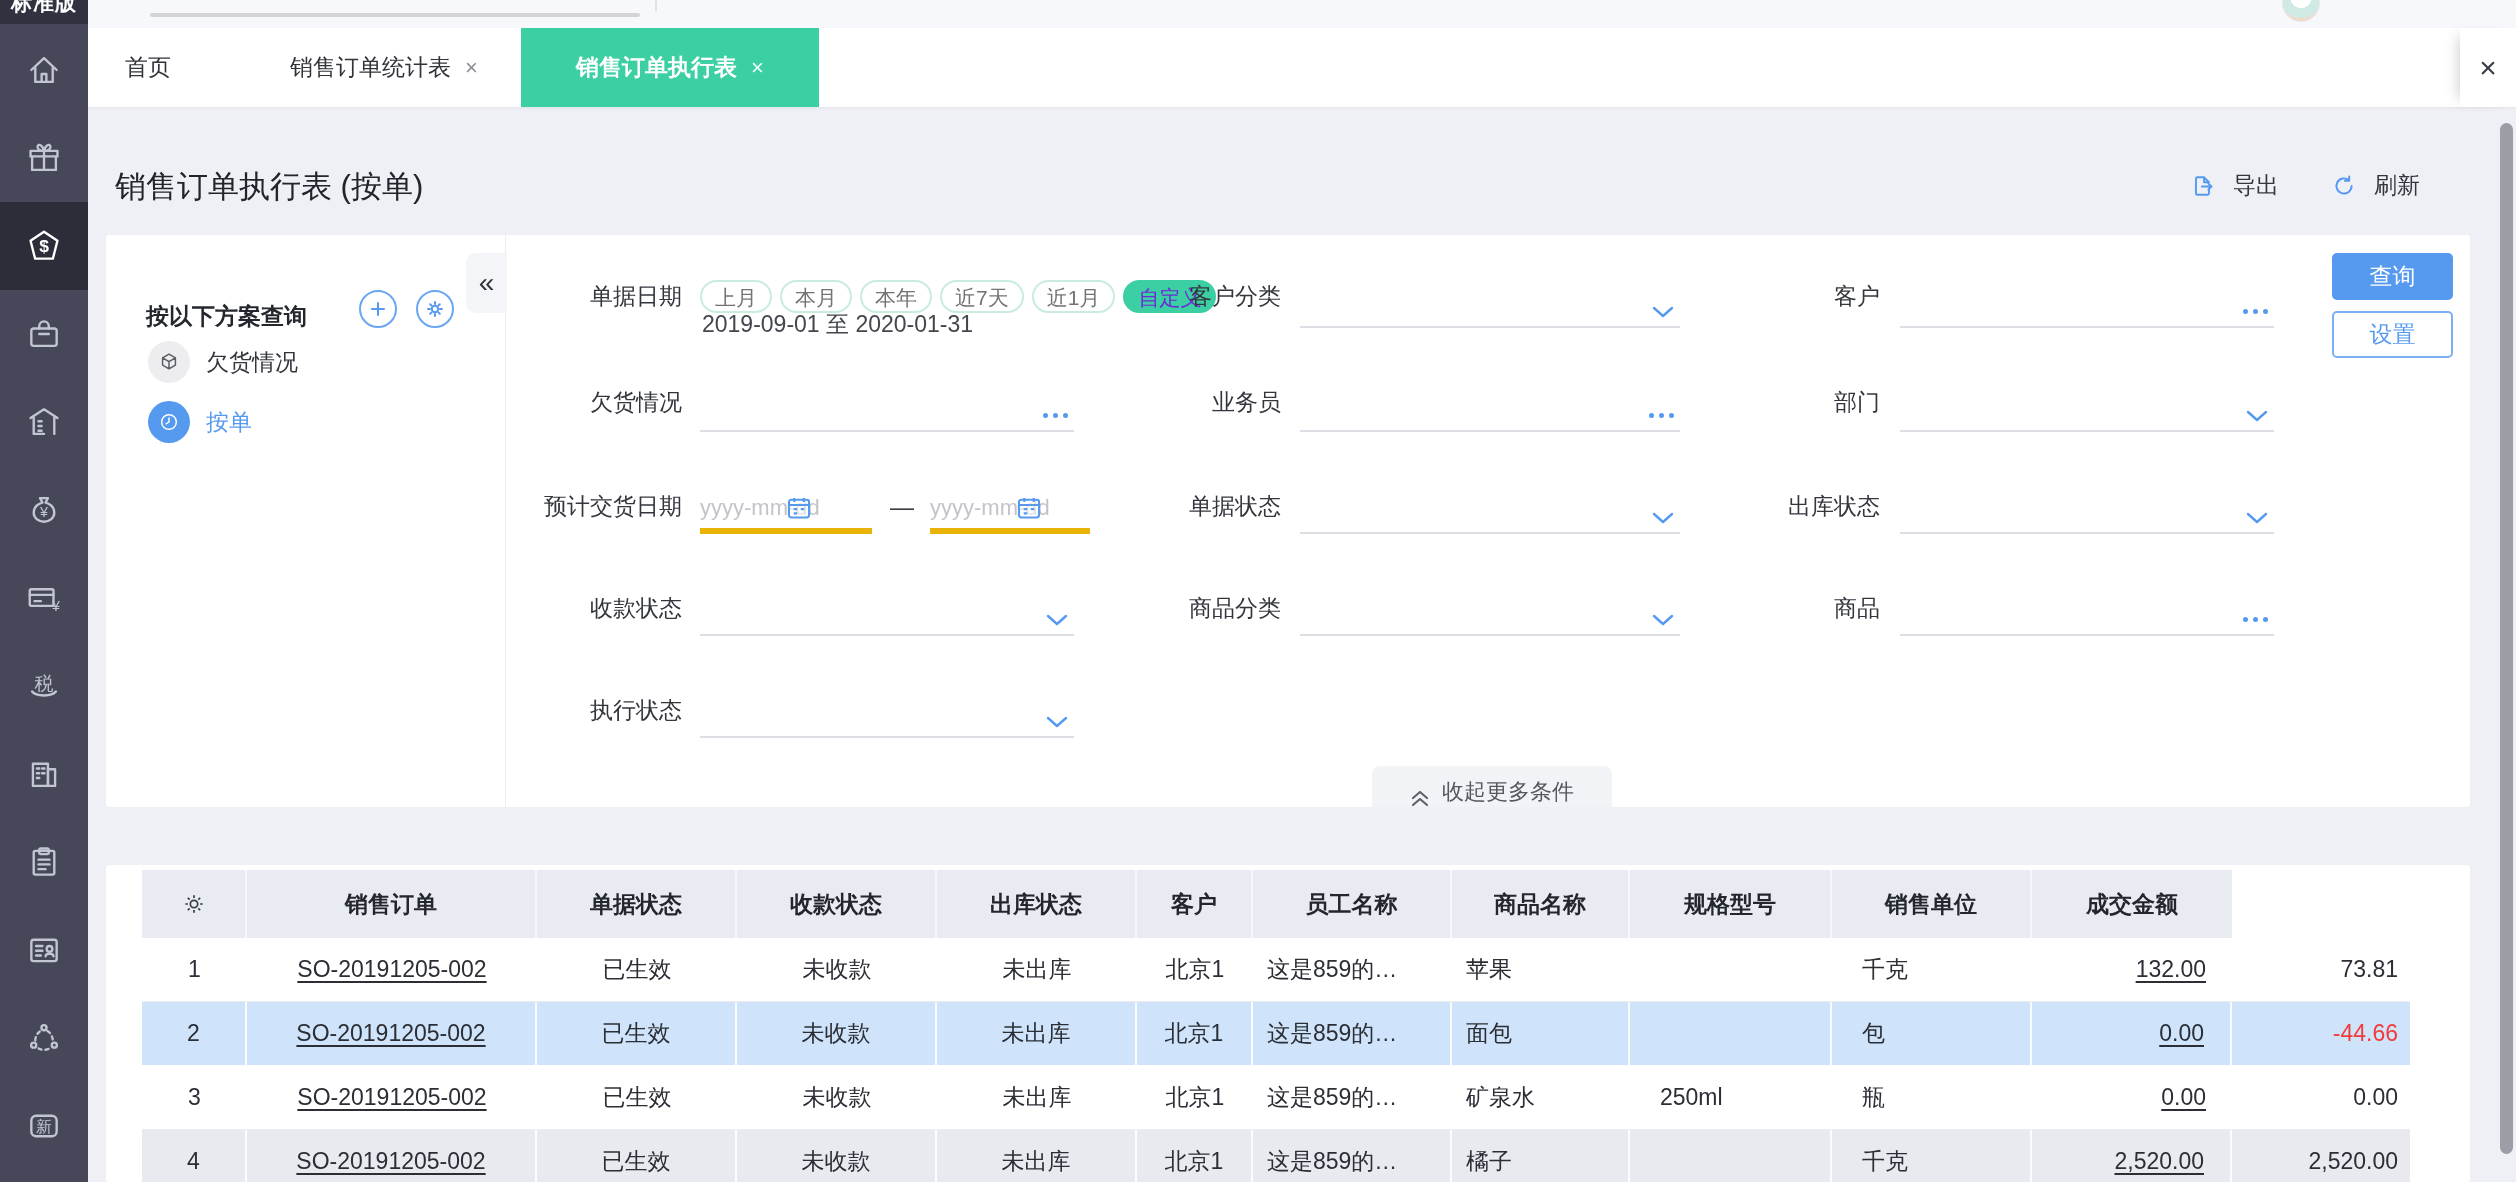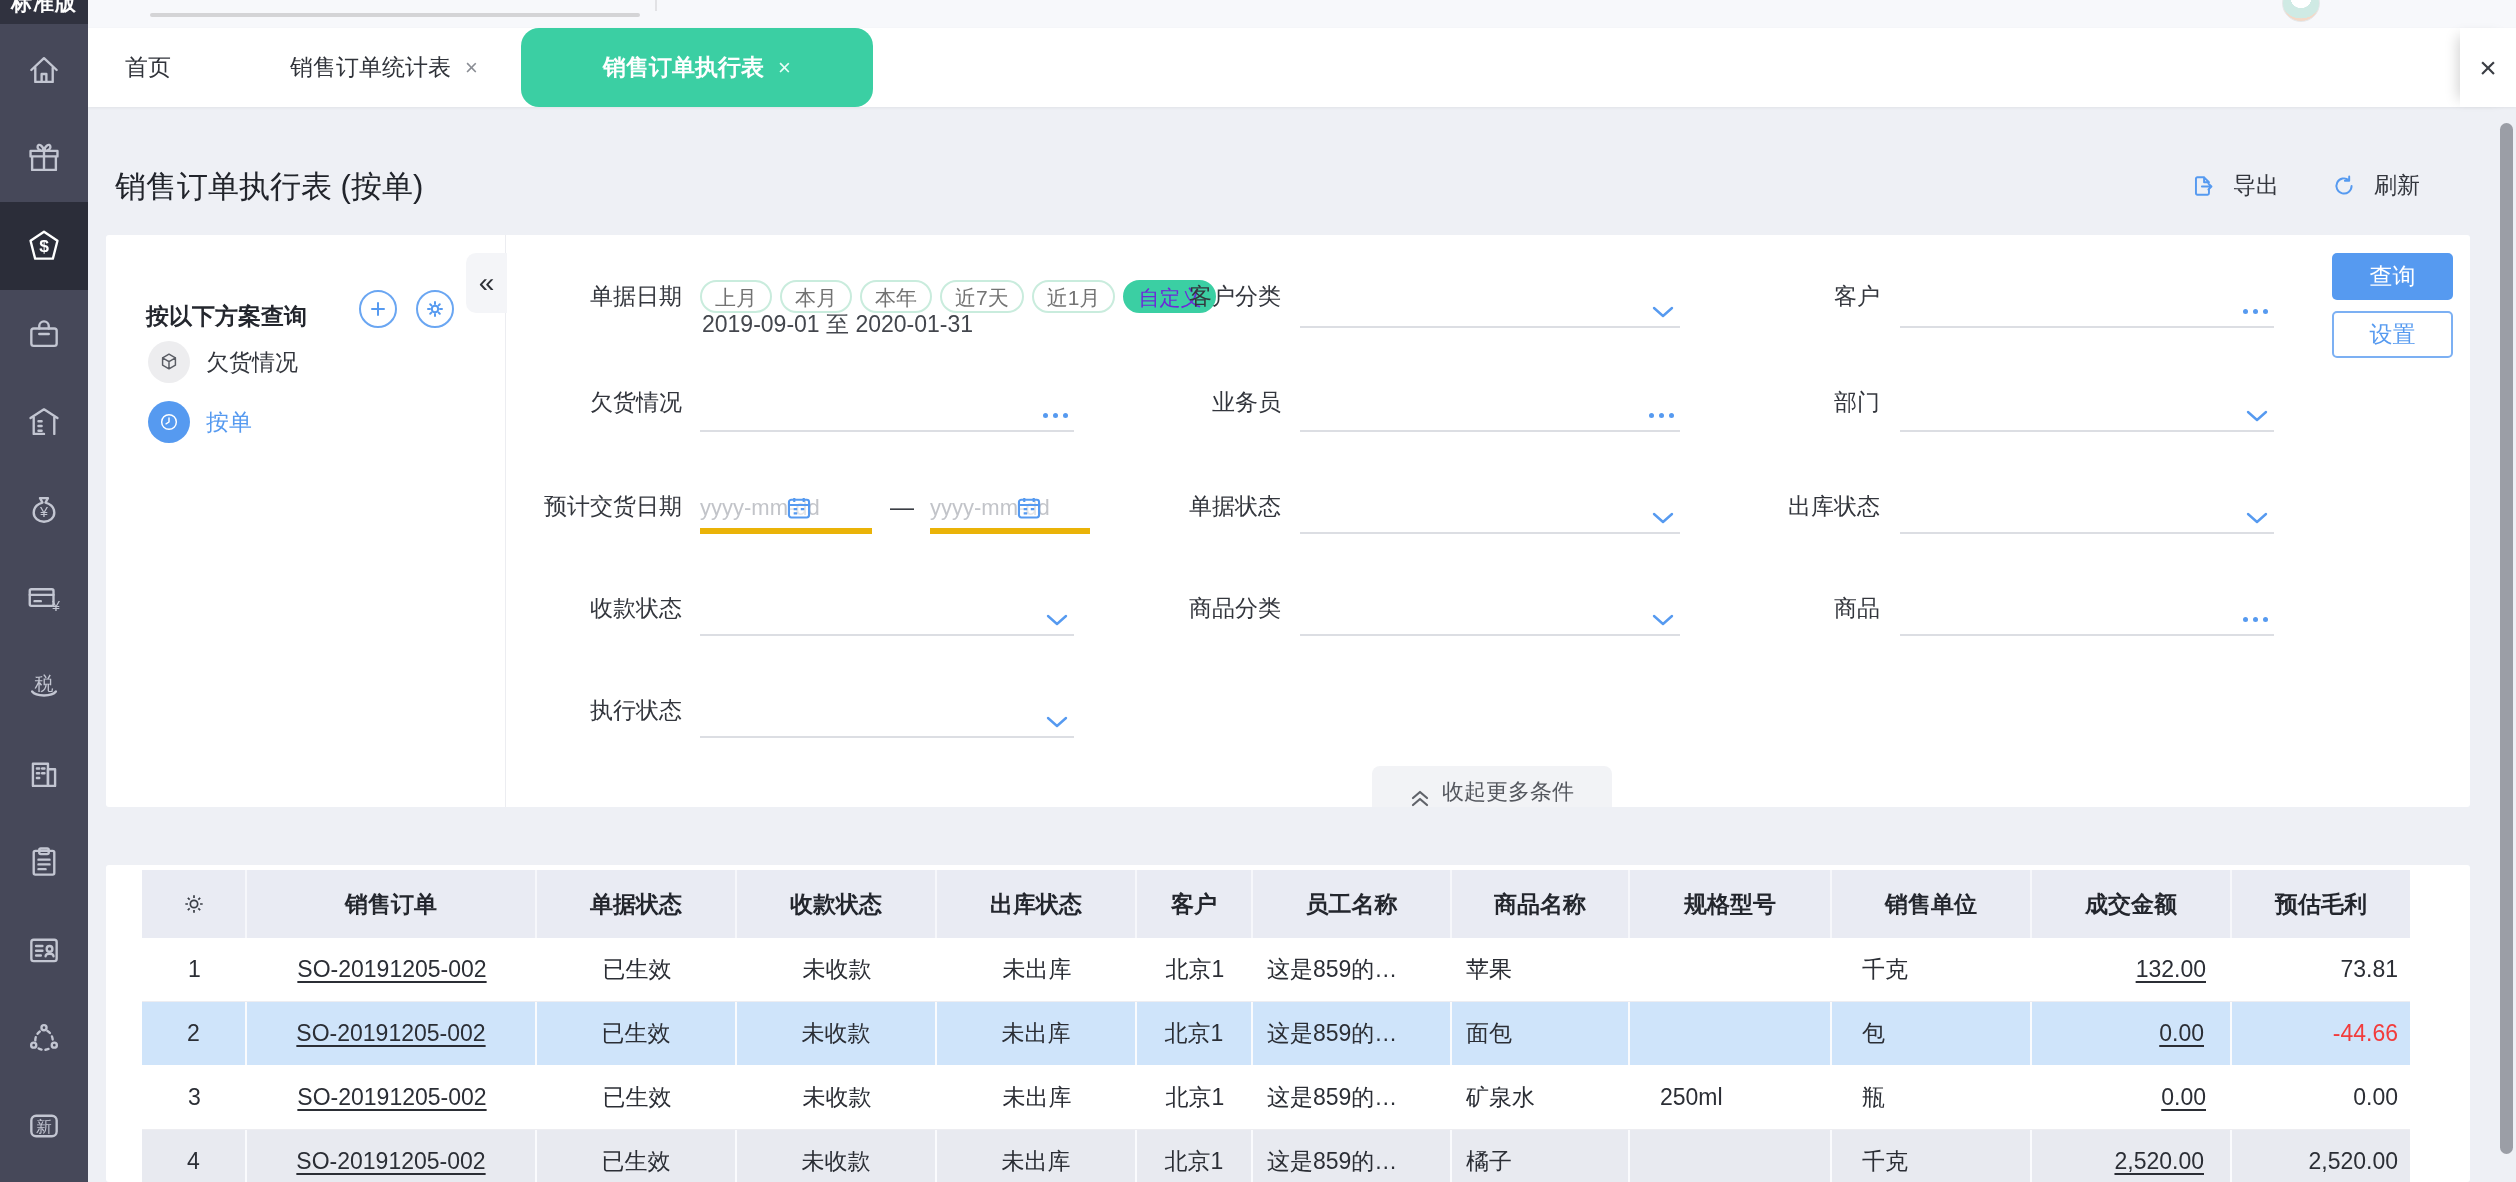--- a/index.html
+++ b/index.html
@@ -25,21 +25,21 @@
   .top-divider { position:absolute; left:567px; top:0; width:2px; height:11px; background:#e2e2e5; }
   .avatar { position:absolute; left:2194px; top:-16px; width:38px; height:38px; border-radius:50%;
             background:radial-gradient(circle at 50% 35%, #ffffff 0 35%, #cfeae4 36% 70%, #f3d9c8 71% 100%); border:1px solid #e5e8ea; }
 
   
   .tabbar { position:absolute; left:88px; top:28px; right:0; height:79px; background:#fff; box-shadow:0 1px 3px rgba(0,0,0,.06); display:flex; align-items:stretch; z-index:20; }
   .tab { display:flex; align-items:center; justify-content:center; font-size:23px; color:#30333a; cursor:pointer; white-space:nowrap; }
   .tab .x { margin-left:14px; color:#8a8d94; font-size:22px; }
   .tab.home { margin-left:27px; width:66px; }
   .tab.stat { margin-left:74px; width:258px; }
-  .tab.active { margin-left:8px; width:352px; background:#3bcfa3; color:#fff; font-weight:bold;border-radius:18px; }
+  .tab.active { margin-left:8px; width:298px; background:#3bcfa3; color:#fff; font-weight:bold; }
   .tab.active .x { color:#eafff8; font-weight:normal; }
   .tab-close-area { position:absolute; right:0; top:0; width:56px; height:79px; background:#fff; box-shadow:-10px 0 14px -8px rgba(0,0,0,.18); display:flex; align-items:center; justify-content:center; font-size:30px; color:#3a3d44; cursor:pointer; }
 
   
   .page-title { position:absolute; left:115px; top:166px; font-size:31px; color:#21242b; font-weight:500; }
   .hdr-actions { position:absolute; top:170px; left:2190px; display:flex; align-items:center; gap:52px; }
   .hdr-action { display:flex; align-items:center; gap:17px; font-size:23px; color:#33363d; cursor:pointer; }
   .hdr-action svg { width:26px; height:26px; stroke:#569af0; fill:none; stroke-width:1.8; stroke-linecap:round; stroke-linejoin:round; }
 
   
@@ -410,21 +410,20 @@
       <div class="th c1">销售订单</div>
       <div class="th c2">单据状态</div>
       <div class="th c3">收款状态</div>
       <div class="th c4">出库状态</div>
       <div class="th c5">客户</div>
       <div class="th c6">员工名称</div>
       <div class="th c7">商品名称</div>
       <div class="th c8">规格型号</div>
       <div class="th c9">销售单位</div>
       <div class="th c10">成交金额</div>
-      <div class="th c11">预估毛利</div>
     </div>
     <div class="tbody">
   <div class="tr">
     <div class="td c0 v-idx">1</div>
     <div class="td c1">
             <span class="link v-order">SO-20191205-002</span>
           </div>
     <div class="td c2 v-status">已生效</div>
     <div class="td c3 v-pay">未收款</div>
     <div class="td c4 v-out">未出库</div>

